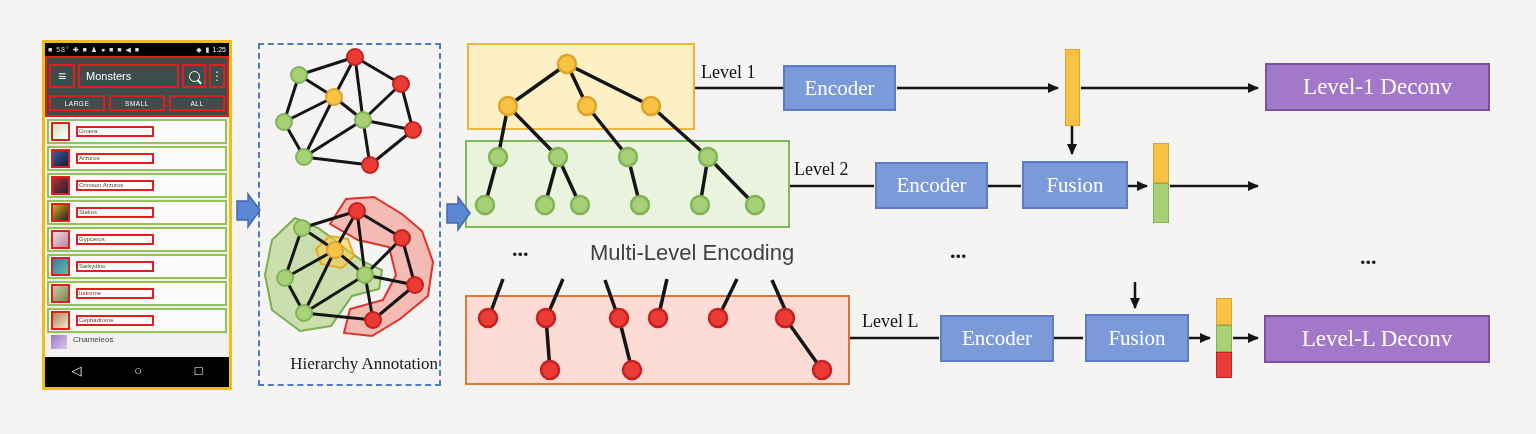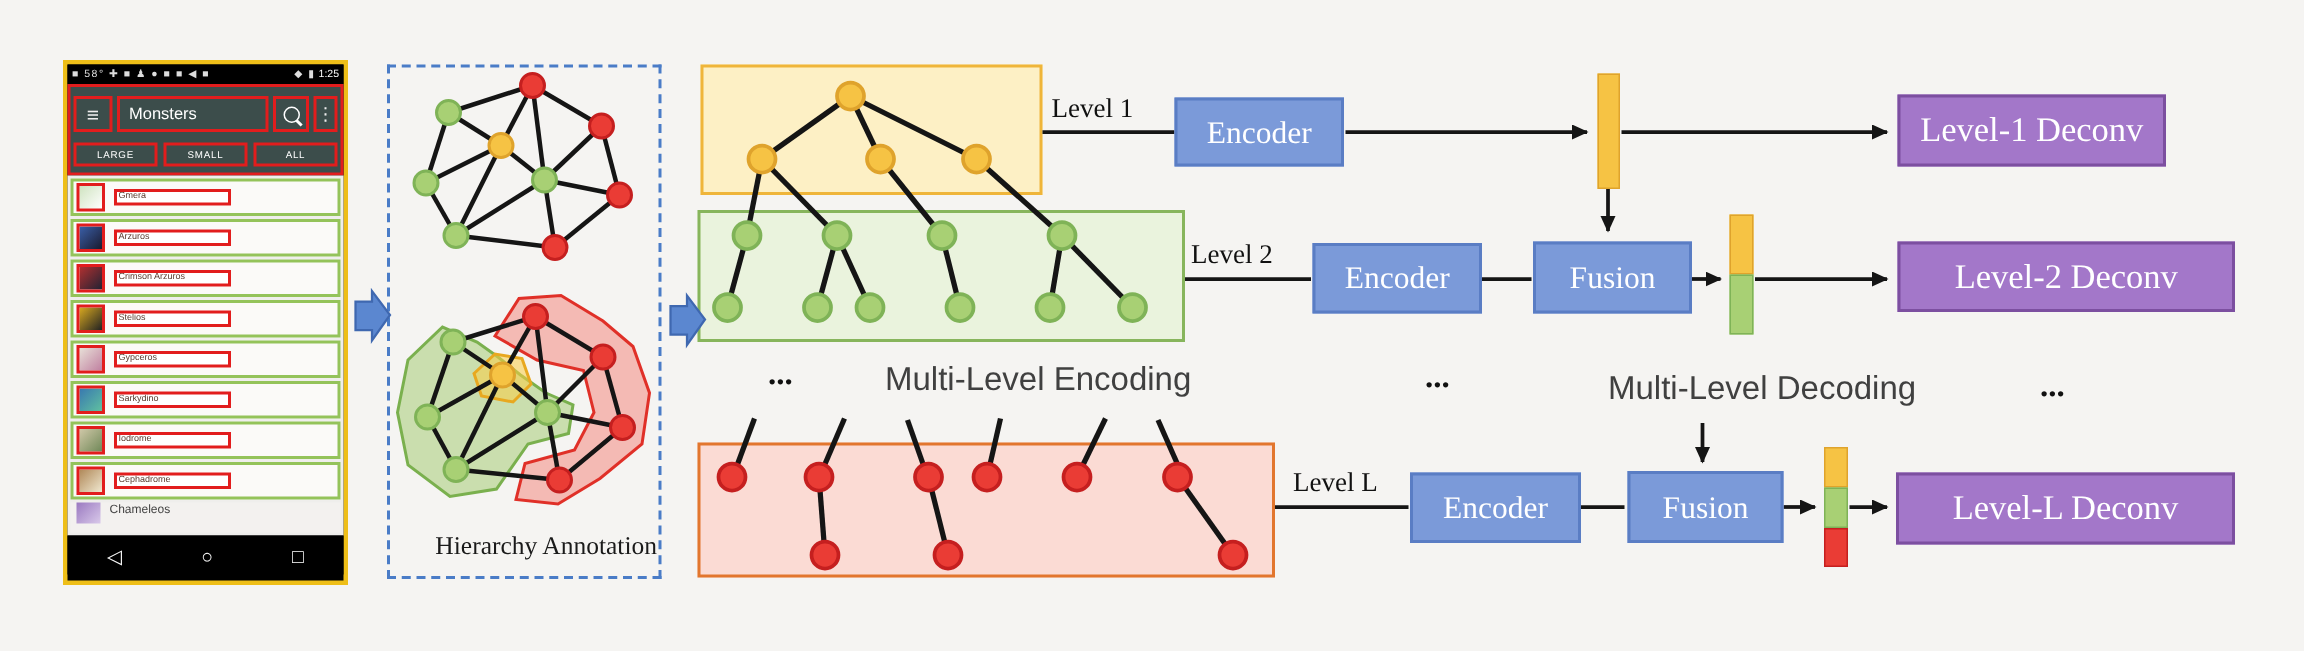--- a/index.html
+++ b/index.html
@@ -309,23 +309,21 @@
   <div class="abs bar" style="left:1153px;top:143px;width:16px;height:80px;">
     <div style="height:40px;background:#f6c344;border:1px solid #dfa32c;box-sizing:border-box;"></div>
     <div style="height:40px;background:#a8d074;border:1px solid #7fb357;box-sizing:border-box;"></div>
   </div>
   <div class="abs bar" style="left:1216px;top:298px;width:16px;height:80px;">
     <div style="height:27px;background:#f6c344;border:1px solid #dfa32c;box-sizing:border-box;"></div>
     <div style="height:27px;background:#a8d074;border:1px solid #7fb357;box-sizing:border-box;"></div>
     <div style="height:26px;background:#ea3c35;border:1px solid #c51f1f;box-sizing:border-box;"></div>
   </div>
 
-  <div class="abs blk dec" style="left:1265px;top:63px;width:179px;height:48px;">Level-1 Deconv</div>
-  <div class="abs blk dec" style="left:1265px;top:161px;width:225px;height:47px;">Level-2 Deconv</div>
+  <div class="abs blk dec" style="left:1265px;top:63px;width:225px;height:48px;">Level-1 Deconv</div>
   <div class="abs blk dec" style="left:1264px;top:315px;width:226px;height:48px;">Level-L Deconv</div>
 
   <div class="abs dots3" style="left:512px;top:236px;">...</div>
   <div class="abs bigtxt" style="left:590px;top:240px;">Multi-Level Encoding</div>
   <div class="abs dots3" style="left:950px;top:238px;">...</div>
-  <div class="abs bigtxt" style="left:1072px;top:246px;">Multi-Level Decoding</div>
   <div class="abs dots3" style="left:1360px;top:244px;">...</div>
 
 </div>
 
 </body></html>

